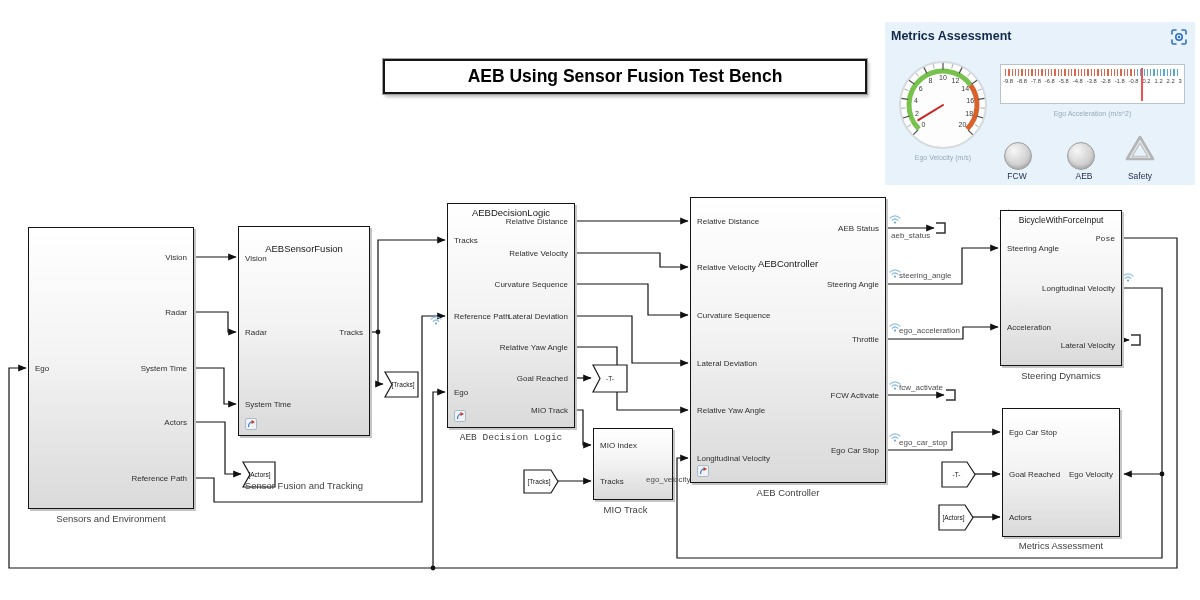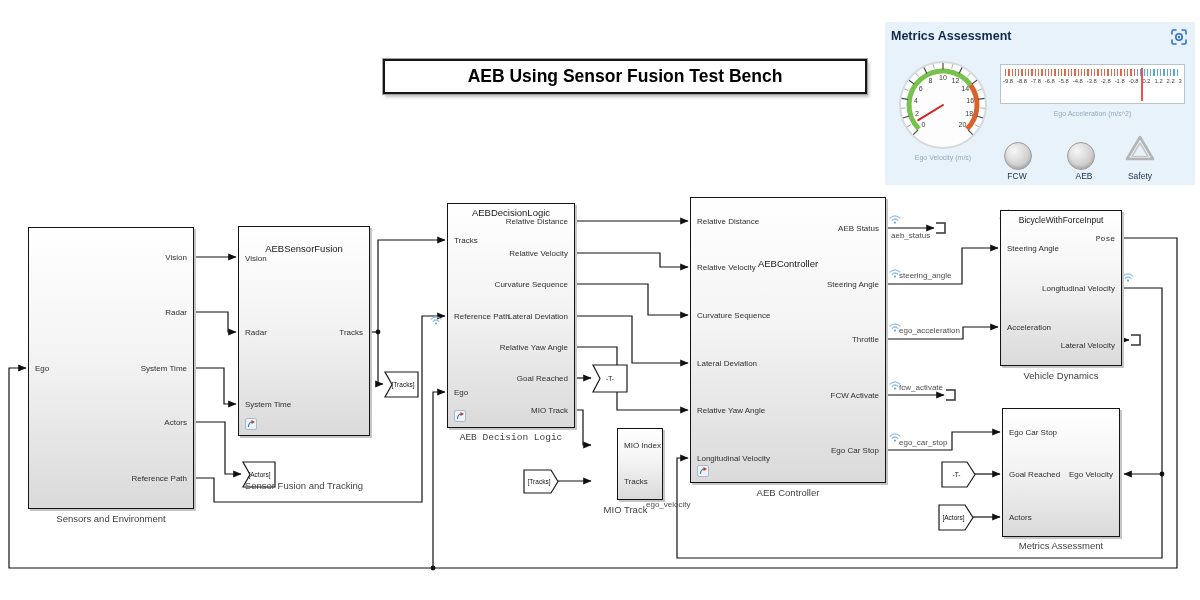--- a/index.html
+++ b/index.html
@@ -225,49 +225,49 @@
   <div class="cap" style="left:690px;top:487px;width:196px;">AEB Controller</div>
 
   <div class="block" style="left:1000px;top:210px;width:122px;height:156px;">
     <div class="hdr" style="top:4px;font-size:8.5px;">BicycleWithForceInput</div>
     <div class="pl" style="top:33px;">Steering Angle</div>
     <div class="pl" style="top:112px;">Acceleration</div>
     <div class="pr" style="top:23px;font-family:Liberation Mono, monospace;">Pose</div>
     <div class="pr" style="top:73px;">Longitudinal Velocity</div>
     <div class="pr" style="top:130px;">Lateral Velocity</div>
   </div>
-  <div class="cap" style="left:1000px;top:370px;width:122px;">Vehicle Dynamics</div>
+  <div class="cap" style="left:1000px;top:370px;width:122px;">Steering Dynamics</div>
 
   <div class="block" style="left:1002px;top:408px;width:118px;height:129px;">
     <div class="pl" style="top:19px;">Ego Car Stop</div>
     <div class="pl" style="top:61px;">Goal Reached</div>
     <div class="pl" style="top:104px;">Actors</div>
     <div class="pr" style="top:61px;">Ego Velocity</div>
   </div>
   <div class="cap" style="left:1002px;top:540px;width:118px;">Metrics Assessment</div>
 
-  <div class="block" style="left:617px;top:428px;width:46px;height:72px;">
+  <div class="block" style="left:593px;top:428px;width:80px;height:72px;">
     <div class="pl" style="top:12px;">MIO Index</div>
     <div class="pl" style="top:48px;">Tracks</div>
   </div>
   <div class="cap" style="left:578px;top:504px;width:95px;">MIO Track</div>
 
   <div class="tagtxt" style="left:244px;top:471px;width:31px;">[Actors]</div>
   <div class="tagtxt" style="left:388px;top:381px;width:30px;">[Tracks]</div>
   <div class="tagtxt" style="left:595px;top:375px;width:30px;">-T-</div>
   <div class="tagtxt" style="left:524px;top:478px;width:30px;">[Tracks]</div>
   <div class="tagtxt" style="left:943px;top:471px;width:27px;">-T-</div>
   <div class="tagtxt" style="left:939px;top:514px;width:29px;">[Actors]</div>
 
   <div class="sig" style="left:891px;top:231px;">aeb_status</div>
   <div class="sig" style="left:899px;top:271px;">steering_angle</div>
   <div class="sig" style="left:899px;top:326px;">ego_acceleration</div>
   <div class="sig" style="left:899px;top:383px;">fcw_activate</div>
   <div class="sig" style="left:899px;top:438px;">ego_car_stop</div>
-  <div class="sig" style="left:646px;top:500px;text-align:center;">ego_velocity</div>
+  <div class="sig" style="left:646px;top:475px;text-align:center;">ego_velocity</div>
 
   <div class="mpanel">
     <div class="mp-title">Metrics Assessment</div>
 
     <svg style="position:absolute;left:285px;top:6px;" width="18" height="18" viewBox="0 0 18 18">
       <g stroke="#2f6fd0" stroke-width="1.6" fill="none" stroke-linecap="round">
         <path d="M2,6 V3.5 Q2,2 3.5,2 H6"></path>
           <path d="M12,2 H14.5 Q16,2 16,3.5 V6"></path>
         <path d="M16,12 V14.5 Q16,16 14.5,16 H12"></path>
           <path d="M6,16 H3.5 Q2,16 2,14.5 V12"></path>

